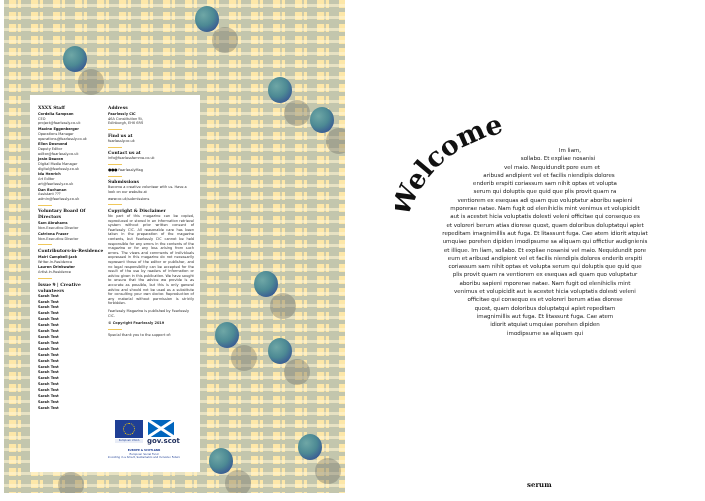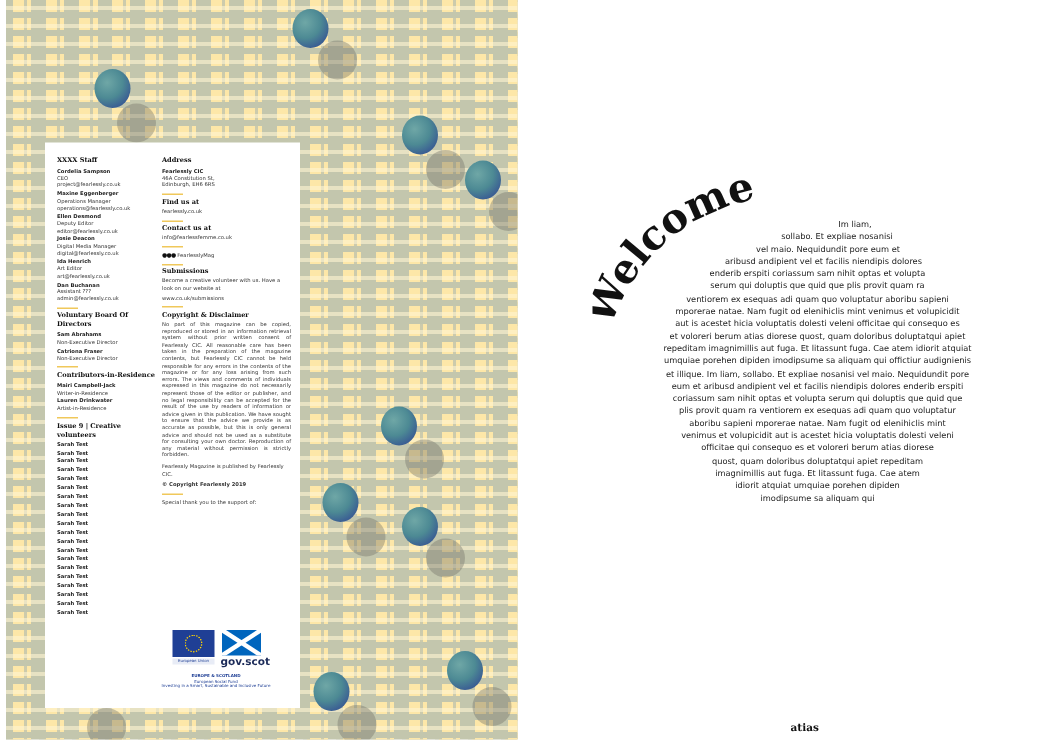--- a/index.html
+++ b/index.html
@@ -290,15 +290,15 @@
       <span class="ln">plis provit quam ra ventiorem ex esequas adi quam quo voluptatur</span>
       <span class="ln">aboribu sapieni mporerae natae. Nam fugit od elenihiclis mint</span>
       <span class="ln">venimus et volupicidit aut is acestet hicia voluptatis dolesti veleni</span>
       <span class="ln">officitae qui consequo es et voloreri berum atias diorese</span>
       <span class="ln">quost, quam doloribus doluptatqui apiet repeditam</span>
       <span class="ln">imagnimillis aut fuga. Et litassunt fuga. Cae atem</span>
       <span class="ln">idiorit atquiat umquiae porehen dipiden</span>
       <span class="ln">imodipsume sa aliquam qui</span>
     </div>
 
-    <div class="slate">atias</div>
+    <div class="slate">serum</div>
   </div>
 </div>
 
 </body></html>

